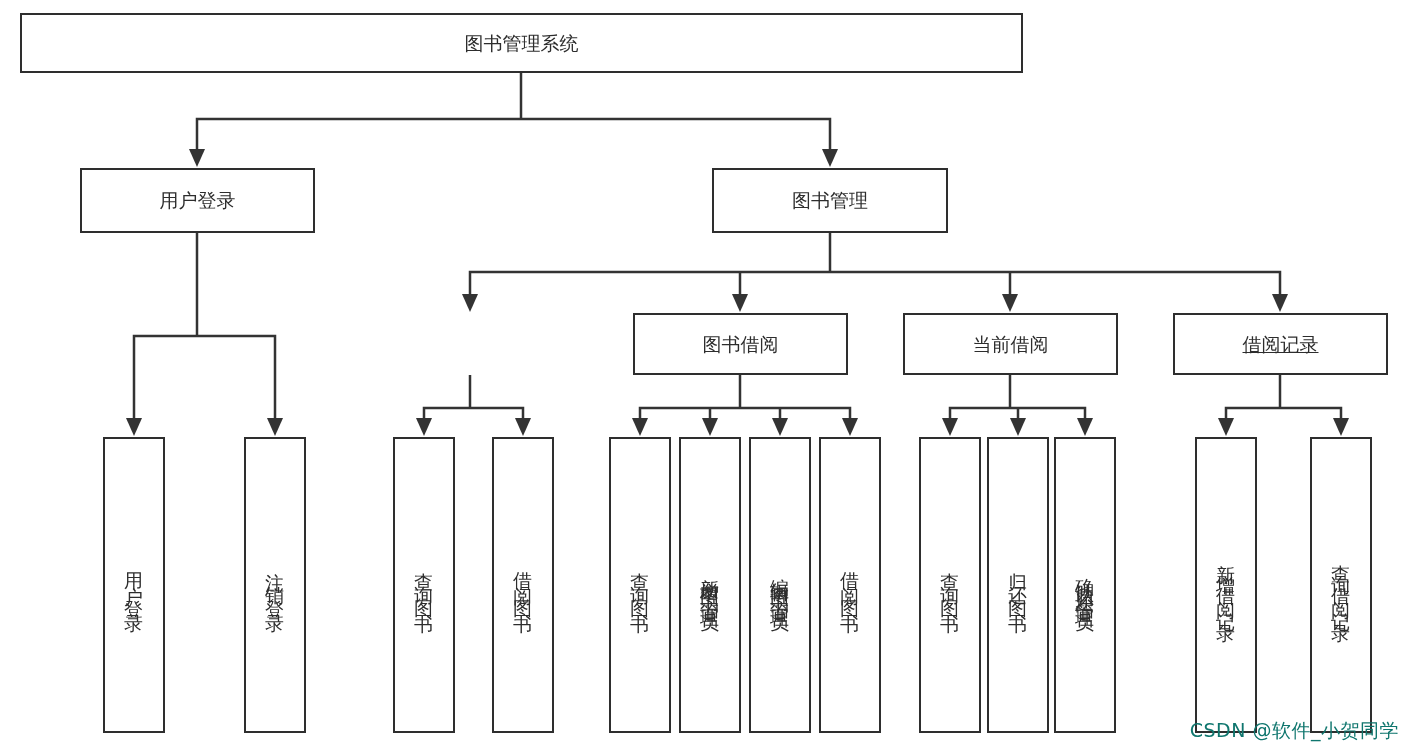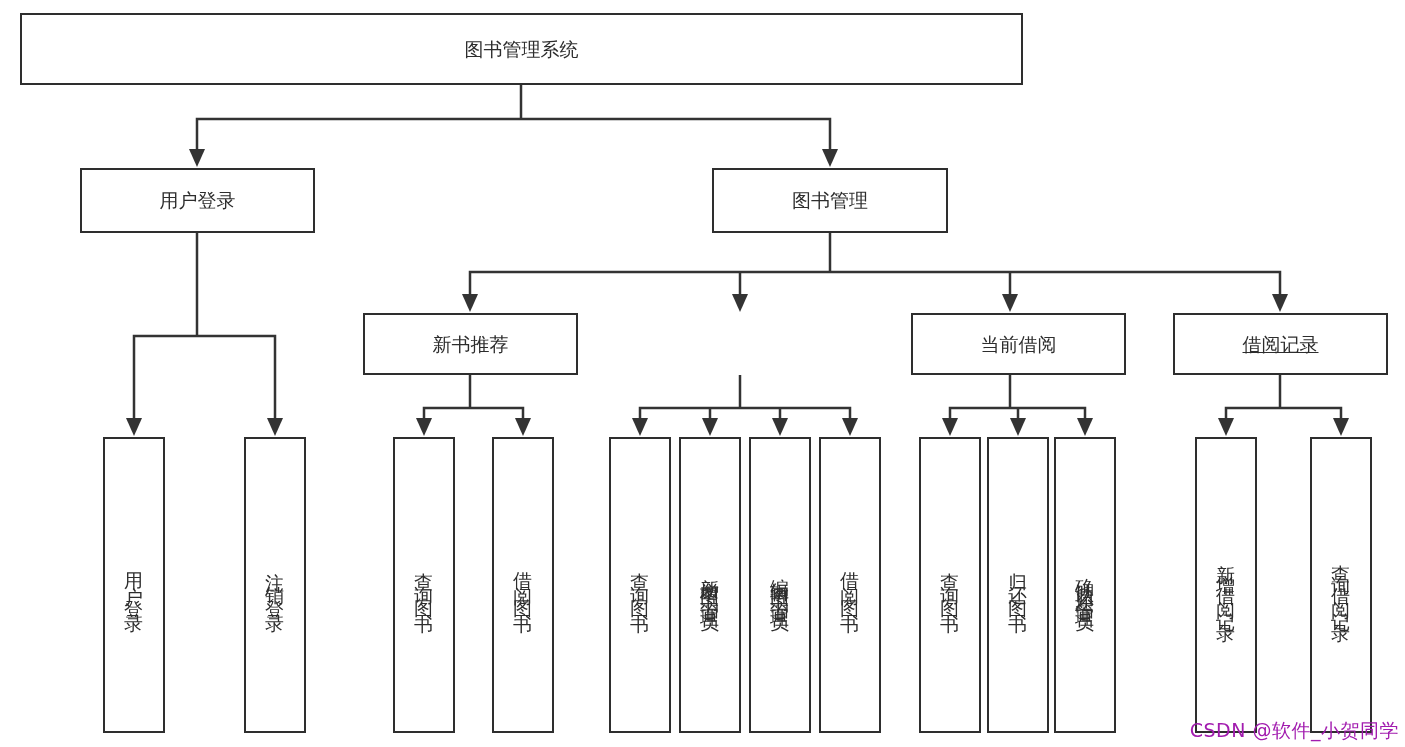--- a/index.html
+++ b/index.html
@@ -39,26 +39,26 @@
     text-orientation: mixed;
     width: 62px;
     top: 437px;
     height: 296px;
   }
   .ls-4 { letter-spacing: 14px; }
   .ls-6 { letter-spacing: 12px; }
   .ls-9 { letter-spacing: 5px; }
 
   
-  #n-root  { left: 20px;  top: 13px;  width: 1003px; height: 72px; border-width: 2px; }
+  #n-root  { left: 20px;  top: 13px;  width: 1003px; height: 60px; border-width: 2px; }
   #n-login { left: 80px;  top: 168px; width: 235px;  height: 65px; }
   #n-mgmt  { left: 712px; top: 168px; width: 236px;  height: 65px; text-align: center; }
   #n-rec   { left: 363px; top: 313px; width: 215px;  height: 62px; }
   #n-bor   { left: 633px; top: 313px; width: 215px;  height: 62px; }
-  #n-cur   { left: 903px; top: 313px; width: 215px;  height: 62px; margin-left: 8px; }
+  #n-cur   { left: 903px; top: 313px; width: 215px;  height: 62px; }
   #n-recd  { left: 1173px; top: 313px; width: 215px; height: 62px; text-decoration: underline; }
 
   #n-login-user   { left: 103px; }
   #n-login-logout { left: 244px; }
   #n-rec-query    { left: 393px; }
   #n-rec-borrow   { left: 492px; }
   #n-bor-query    { left: 609px; }
   #n-bor-add      { left: 679px; }
   #n-bor-edit     { left: 749px; }
   #n-bor-borrow   { left: 819px; }
@@ -66,21 +66,21 @@
   #n-cur-return   { left: 987px; }
   #n-cur-confirm  { left: 1054px; }
   #n-recd-add     { left: 1195px; }
   #n-recd-query   { left: 1310px; }
 
   .watermark {
     position: absolute;
     right: 6px;
     top: 718px;
     font-size: 19px;
-    color: #a21caf;
+    color: #0f766e;
     letter-spacing: 0.5px;
     white-space: nowrap;
   }
 </style>
 </head>
 <body>
 
 <div class="canvas">
 
   <svg class="connector-layer" width="1405" height="747" viewBox="0 0 1405 747" xmlns="http://www.w3.org/2000/svg">
@@ -136,21 +136,21 @@
       <polygon points="1218,418 1234,418 1226,436"></polygon>
       <polygon points="1333,418 1349,418 1341,436"></polygon>
     </g>
   </svg>
 
   <div id="n-root" class="hbox">图书管理系统</div>
 
   <div id="n-login" class="hbox">用户登录</div>
   <div id="n-mgmt" class="hbox">图书管理</div>
 
-  <div id="n-rec" class="hbox">新书推荐</div>
+  <div id="n-bor" class="hbox">图书借阅</div>
   <div id="n-cur" class="hbox">当前借阅</div>
   <div id="n-recd" class="hbox">借阅记录</div>
 
   <div id="n-login-user" class="vbox ls-4">用户登录</div>
   <div id="n-login-logout" class="vbox ls-4">注销登录</div>
 
   <div id="n-rec-query" class="vbox ls-4">查询图书</div>
   <div id="n-rec-borrow" class="vbox ls-4">借阅图书</div>
 
   <div id="n-bor-query" class="vbox ls-4">查询图书</div>

